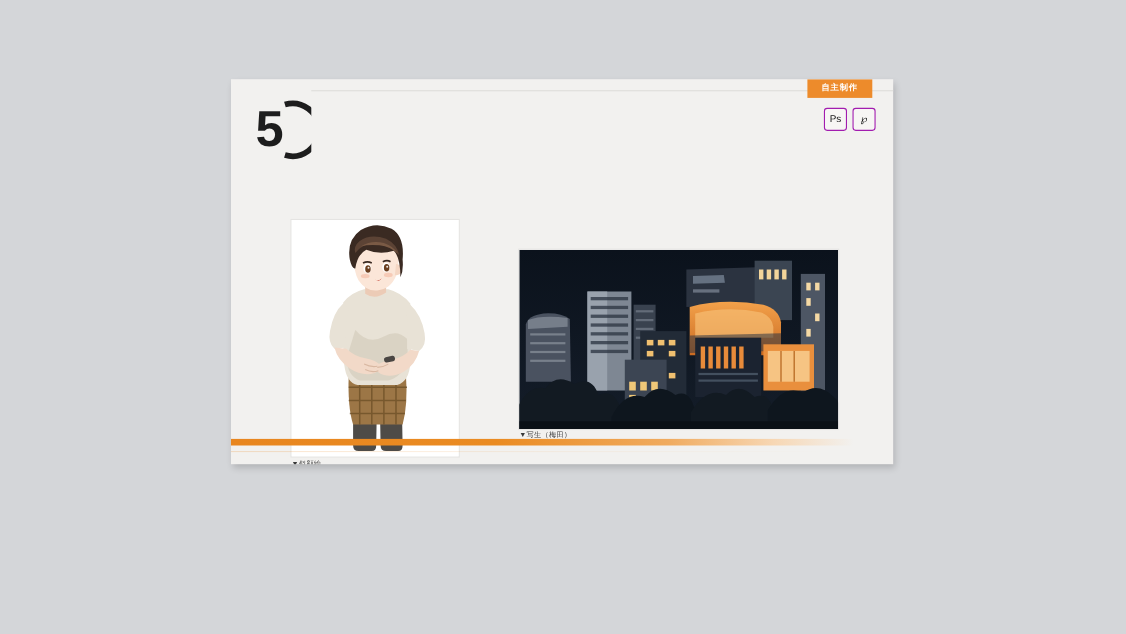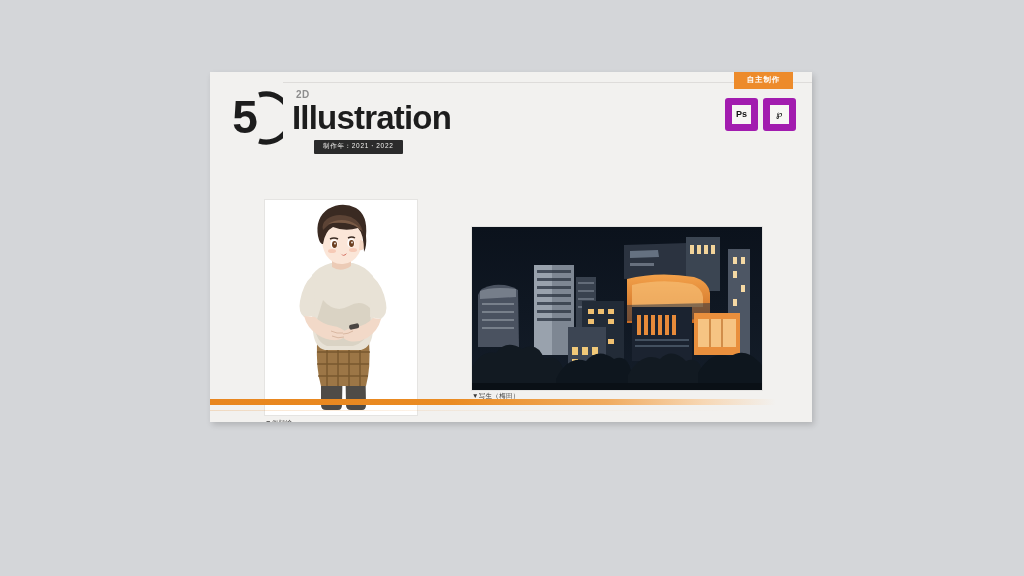--- a/index.html
+++ b/index.html
@@ -101,28 +101,28 @@
   .tool-icons {
     position: absolute;
     right: 16px;
     top: 26px;
     display: flex;
     gap: 5px;
   }
   .tool-icon {
     width: 19px;
     height: 19px;
-    border: 7px solid #a21caf;
+    border: 1px solid #a21caf;
     border-radius: 3px;
     background: #f7f6f4;
     display: flex;
     align-items: center;
     justify-content: center;
     font-size: 9px;
-    font-weight: bold;
+    font-weight: normal;
     color: #111;
     line-height: 1;
   }
 
   
   .fig-portrait {
     position: absolute;
     left: 55px;
     top: 128px;
     width: 152px;
@@ -189,25 +189,20 @@
 
   <div class="badge-self">自主制作</div>
 
   <div class="num-mark">
     <svg viewBox="0 0 68 62" xmlns="http://www.w3.org/2000/svg">
       <path d="M44 8 A24 24 0 1 1 44 54" fill="none" stroke="#1d1d1d" stroke-width="5.2" stroke-linecap="butt"></path>
       <text x="30" y="46" text-anchor="middle" font-family="Liberation Sans, sans-serif" font-size="46" font-weight="bold" fill="#1d1d1d">5</text>
     </svg>
   </div>
 
-  <div class="title-block">
-    <p class="title-kicker">2D</p>
-    <p class="title-main">Illustration</p>
-    <span class="title-yearbar">制作年：2021・2022</span>
-  </div>
 
   <div class="tool-icons">
     <div class="tool-icon">Ps</div>
     <div class="tool-icon">℘</div>
   </div>
 
   <div class="fig-portrait">
     <div class="fig-frame">
       <svg viewBox="0 0 152 215" xmlns="http://www.w3.org/2000/svg">
         <rect x="0" y="0" width="152" height="215" fill="#ffffff"></rect>

